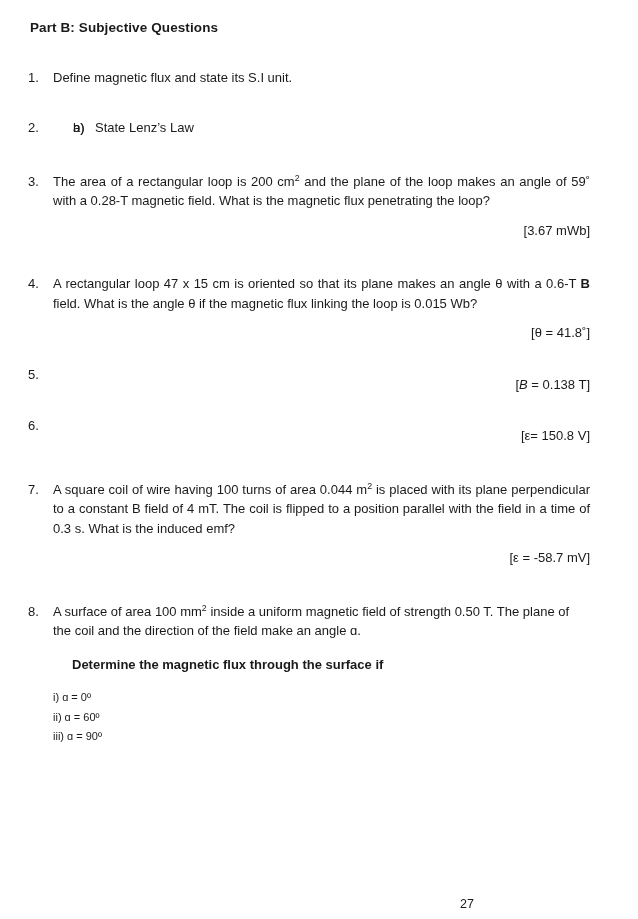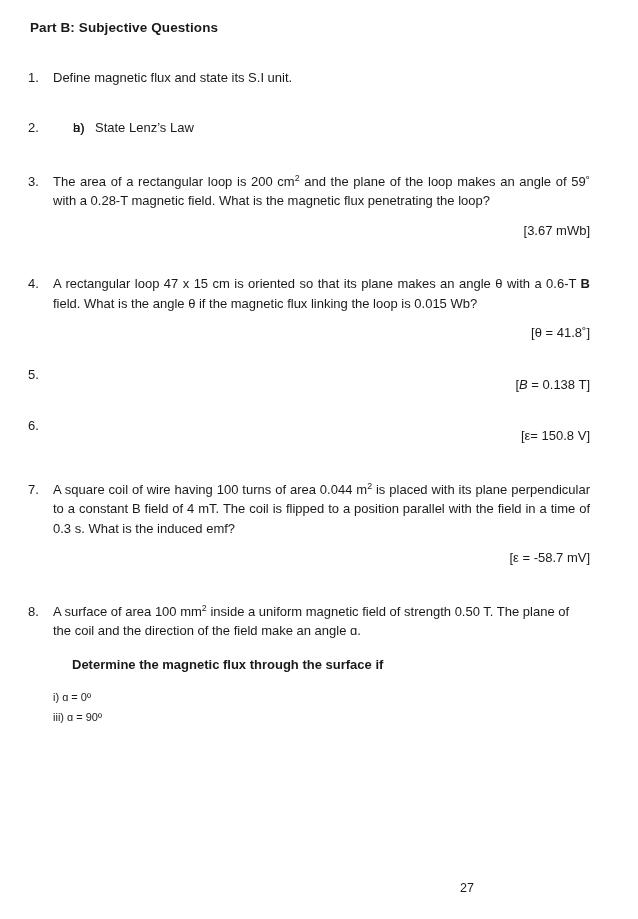--- a/index.html
+++ b/index.html
@@ -113,21 +113,21 @@
     vertical-align: super;
     line-height: 0;
   }
 
   .ital { font-style: italic; }
   .bold { font-weight: bold; }
 
   .pagenum {
     position: absolute;
     right: 48px;
-    bottom: 24px;
+    bottom: 8px;
     font-size: 12.5px;
   }
 </style>
 </head>
 <body>
 
 <div class="page">
 
   <div class="heading">Part B: Subjective Questions</div>
 
@@ -200,20 +200,21 @@
     </div>
 
     <div class="gap-s"></div>
 
     <div class="plainline">Determine the magnetic flux through the surface if</div>
 
     <div class="gap-s"></div>
 
     <div class="romanlist">
       <div>i) ɑ = 0º</div>
+      <div>ii) ɑ = 60º</div>
       <div>iii) ɑ = 90º</div>
     </div>
 
     <div class="gap-xs"></div>
 
 
   </div>
 
   <div class="pagenum">27</div>
 

